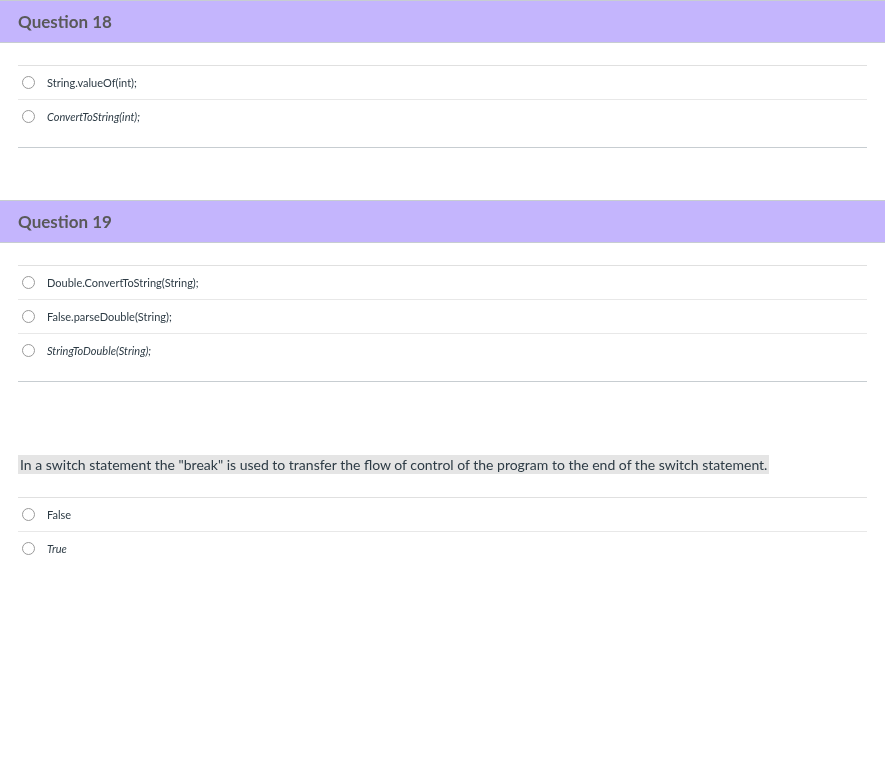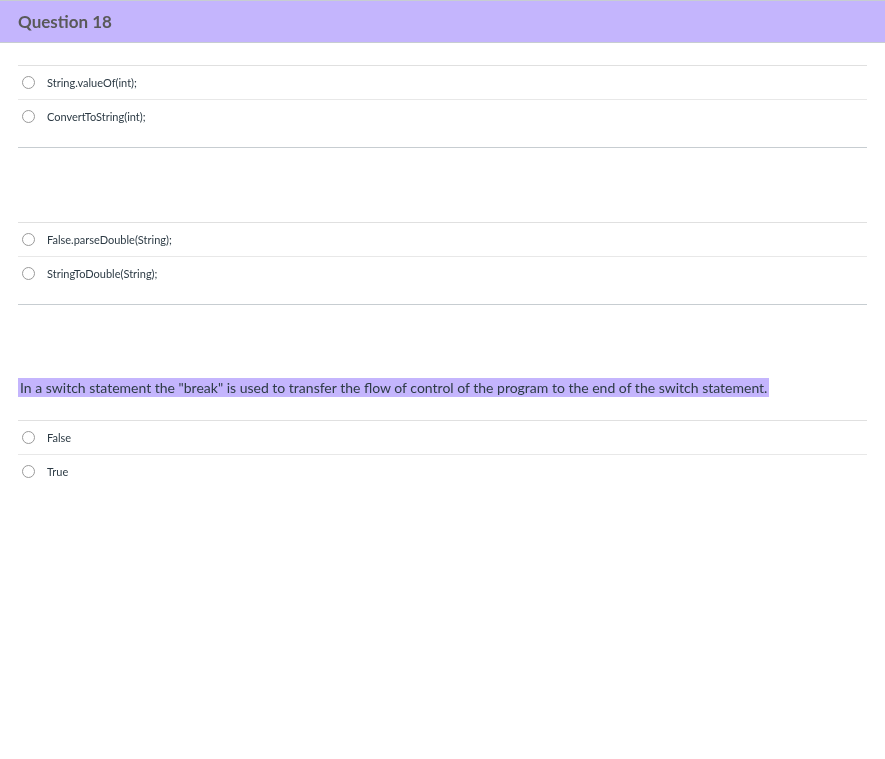--- a/index.html
+++ b/index.html
@@ -28,35 +28,36 @@
     }
     .question-body {
       padding: 22px 18px 12px 18px;
     }
     .question-prompt {
       font-size: 14px;
       color: #2d3b45;
       margin-bottom: 24px;
     }
     .question-prompt.highlighted {
-      background: #c4b5fd;
+      background: #e5e5e5;
       display: inline;
       padding: 1px 2px;
     }
     .prompt-wrap {
       margin-bottom: 24px;
     }
     .option-row {
       display: flex;
       align-items: center;
       padding: 10px 4px;
       border-bottom: 1px solid #e8e8e8;
     }
     .option-row:last-of-type {
       border-bottom: none;
+      font-style: italic;
     }
     .radio {
       width: 13px;
       height: 13px;
       border: 1px solid #9a9a9a;
       border-radius: 50%;
       margin-right: 12px;
       flex-shrink: 0;
       background: #fff;
     }
@@ -88,22 +89,27 @@
     </div>
     <div class="option-row">
       <span class="radio"></span>
       <span class="option-label">ConvertToString(int);</span>
     </div>
     <hr class="question-footer-line">
   </div>
 </div>
 
 <div class="question-block">
+  <div class="question-header">Question 19</div>
   <div class="question-body">
     <hr class="before-options-line">
+    <div class="option-row">
+      <span class="radio"></span>
+      <span class="option-label">Double.ConvertToString(String);</span>
+    </div>
     <div class="option-row">
       <span class="radio"></span>
       <span class="option-label">False.parseDouble(String);</span>
     </div>
     <div class="option-row">
       <span class="radio"></span>
       <span class="option-label">StringToDouble(String);</span>
     </div>
     <hr class="question-footer-line">
   </div>

